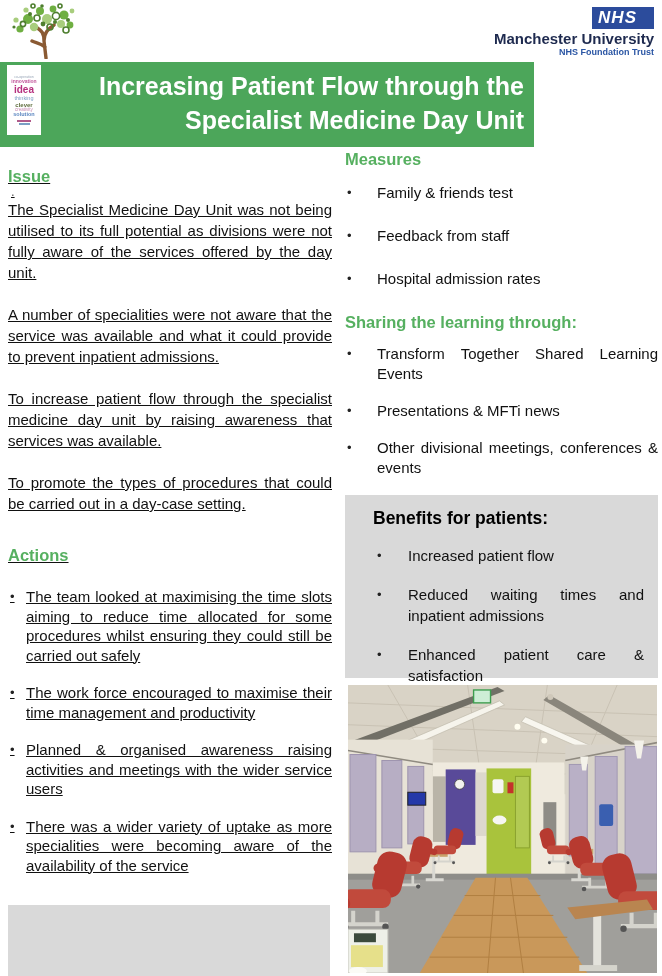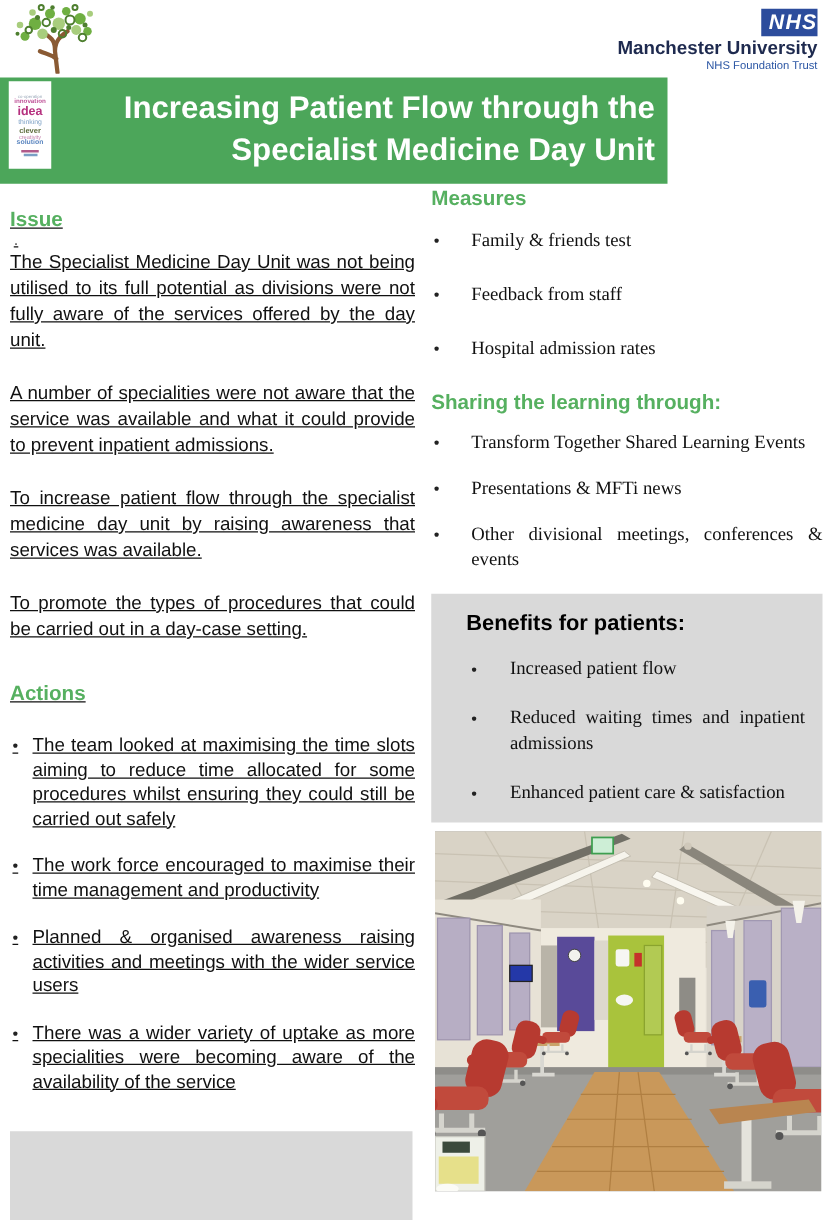--- a/index.html
+++ b/index.html
@@ -8,23 +8,23 @@
   }
   *{box-sizing:border-box;}
   body{margin:0;background:#fff;font-family:"Liberation Sans","DejaVu Sans",sans-serif;color:#111;}
   .page{position:relative;width:662px;height:976px;background:#fff;overflow:hidden;}
 
   
   .hdr{position:absolute;left:0;top:0;width:662px;height:62px;background:#fff;}
   .tree{position:absolute;left:6px;top:3px;width:82px;height:56px;}
   .nhsblock{position:absolute;right:8px;top:7px;text-align:right;}
   .nhslogo{display:inline-block;background:var(--nhs-blue);color:#fff;font-style:italic;
-    font-weight:bold;font-size:17px;letter-spacing:1px;padding:1px 0 2px 6px;line-height:19px;}
+    font-weight:bold;font-size:17px;letter-spacing:1px;padding:1px 17px 2px 6px;line-height:19px;}
   .orgname{font-size:15px;font-weight:bold;color:var(--org-navy);margin-top:2px;line-height:16px;}
-  .orgsub{font-size:9px;font-weight:normal;color:var(--trust-blue);line-height:11px;}
+  .orgsub{font-size:9px;font-weight:bold;color:var(--trust-blue);line-height:11px;}
 
   
   .banner{position:absolute;left:0;top:62px;width:534px;height:85px;background:var(--banner-green);}
   .ideabox{position:absolute;left:7px;top:3px;width:34px;height:70px;background:#fff;
     display:flex;flex-direction:column;align-items:center;justify-content:center;overflow:hidden;line-height:1;}
   .ideabox span{display:block;text-align:center;}
   .iw0{font-size:3.5px;color:#9aa7b8;}
   .iw1{font-size:5px;color:#c0569a;font-weight:bold;}
   .iw2{font-size:10px;color:#b5307e;font-weight:bold;margin:1px 0;}
   .iw3{font-size:5.5px;color:#7a9fc4;}
@@ -39,21 +39,21 @@
   
   .colL{position:absolute;left:8px;top:166px;width:324px;height:827px;text-decoration:underline;}
   .colR{position:absolute;left:345px;top:149px;width:313px;height:827px;}
   h2{margin:0;font-size:16.5px;line-height:20px;color:var(--heading-green);font-weight:bold;}
   .dot{font-size:13px;line-height:9px;color:#555;margin:1px 0 3px 3px;}
   p{margin:0 0 21px 0;font-size:15px;line-height:21px;text-align:justify;}
   ul{list-style:none;margin:0;padding:0;}
   li{display:flex;font-size:15px;}
   .mk{width:10px;flex:0 0 10px;color:#222;font-size:13px;}
   li .tx{flex:1;text-align:justify;}
-  .gap{margin-left:12px;font-family:Liberation Serif, serif;}
+  .gap{margin-left:12px;}
 
   .mlist li{line-height:20px;margin-bottom:23px;}
   .slist li{line-height:20px;margin-bottom:17px;}
   .alist li{line-height:19.5px;margin-bottom:18px;}
   .alist .mk{margin-left:2px;width:16px;flex-basis:16px;}
   .mlist .mk,.slist .mk{margin-left:2px;width:18px;flex-basis:18px;}
 
   .prop{margin-top:3px;}
   .act{margin-top:31px;margin-bottom:22px;}
   .shr{margin-bottom:12px;}

